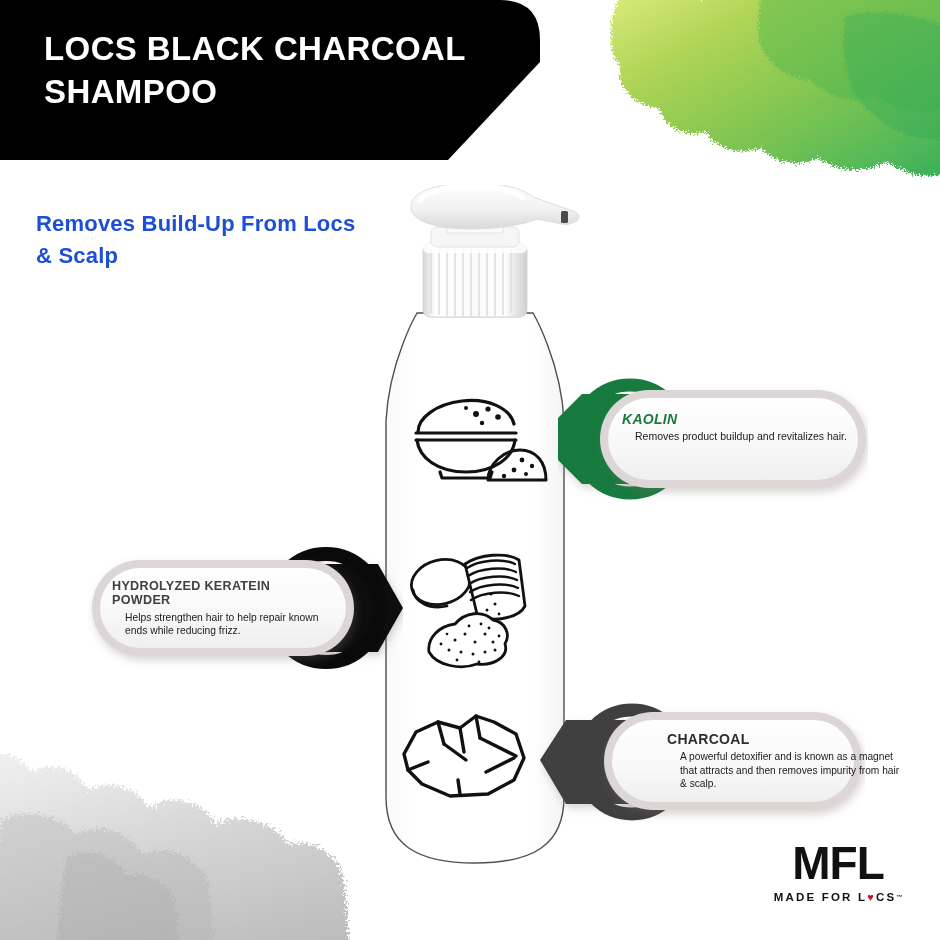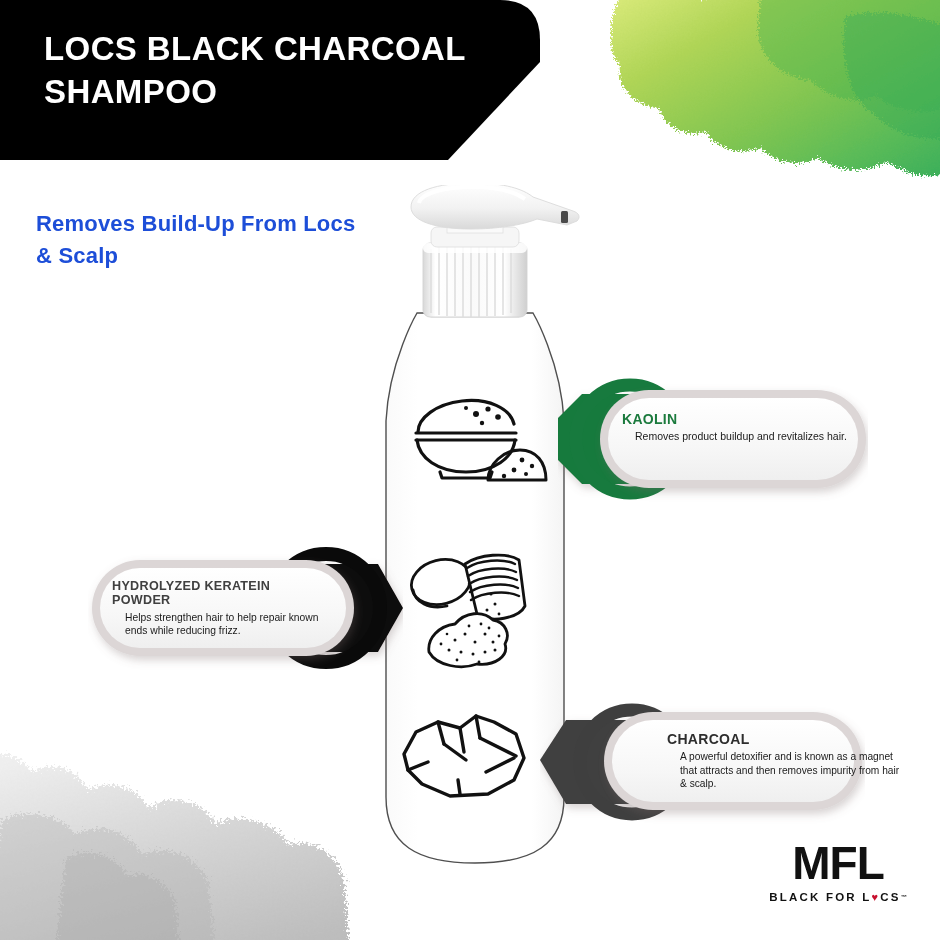--- a/index.html
+++ b/index.html
@@ -51,21 +51,21 @@
     font-size:14px;font-weight:700;letter-spacing:0.3px;margin:0 0 3px 0;
     line-height:1.1;
   }
   .callout-desc{
     font-size:10.5px;line-height:1.32;color:#1a1a1a;margin:0;font-weight:500;padding-left:13px;
   }
 
   
   .callout-kaolin{left:558px;top:372px;width:310px;height:134px;}
   .callout-kaolin .callout-body{left:64px;top:40px;width:230px;}
-  .callout-kaolin .callout-title{color:#1b7a3d;}
+  .callout-kaolin .callout-title{color:#1b7a3d;font-style:italic;}
 
   
   .callout-keratin{left:88px;top:540px;width:315px;height:136px;}
   .callout-keratin .callout-body{left:24px;top:40px;width:220px;}
   .callout-keratin .callout-title{color:#404040;font-size:12.6px;}
   .callout-keratin .callout-desc{font-size:10.3px;}
 
   
   .callout-charcoal{left:540px;top:698px;width:325px;height:130px;}
   .callout-charcoal .callout-body{left:84px;top:34px;width:235px;margin-left:43px;}
@@ -381,20 +381,20 @@
     </svg>
     <div class="callout-body">
       <p class="callout-title">CHARCOAL</p>
       <p class="callout-desc">A powerful detoxifier and is known as a magnet that attracts and then removes impurity from hair &amp; scalp.</p>
     </div>
   </div>
 
   <div class="logo">
     <div class="logo-mark">MFL</div>
     <div class="logo-sub">
-      <span>BLACK FOR L</span>
+      <span>MADE FOR L</span>
         <span class="logo-heart">♥</span>
         <span>CS</span>
         <span class="logo-tm">™</span>
     </div>
   </div>
 
 </div>
 
 </body></html>

